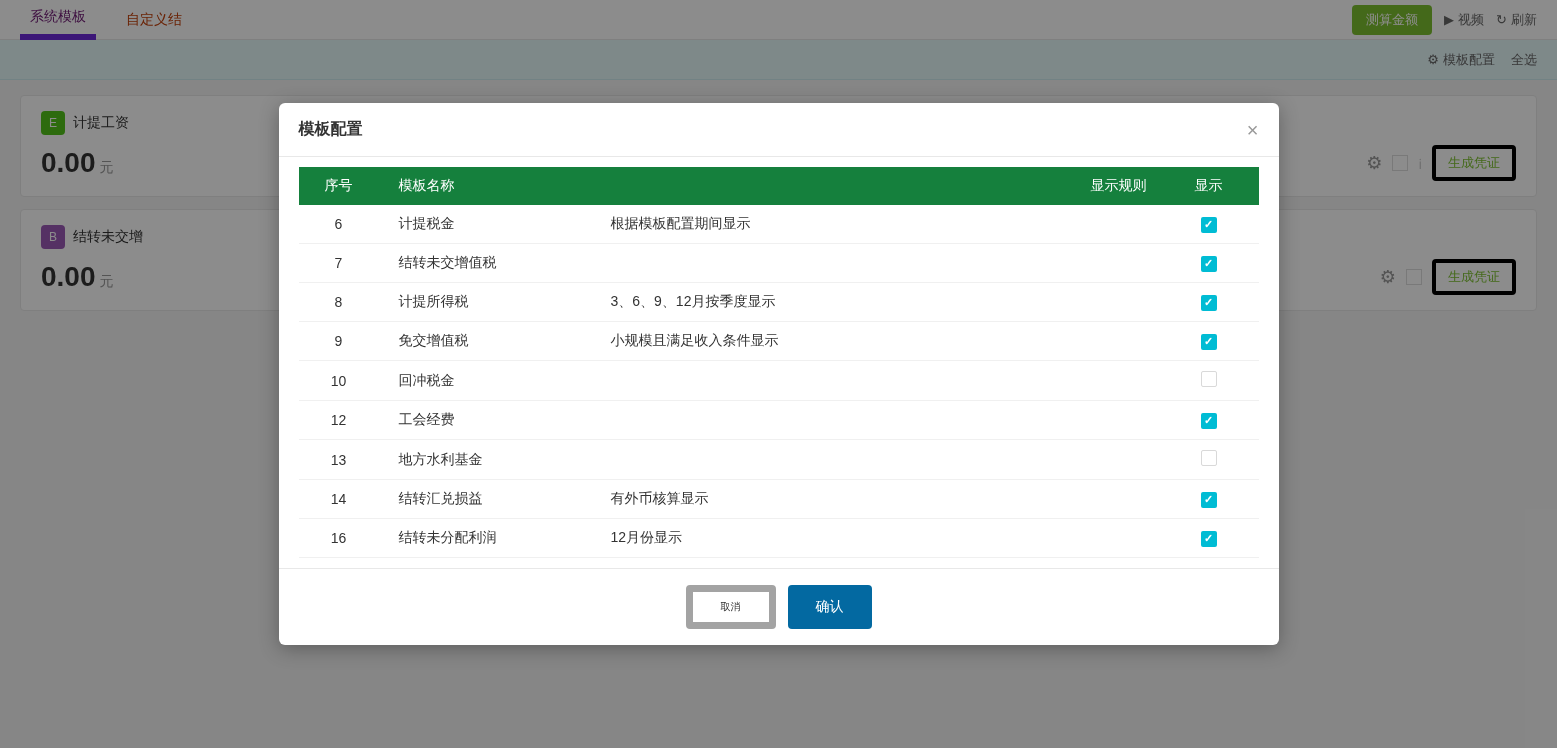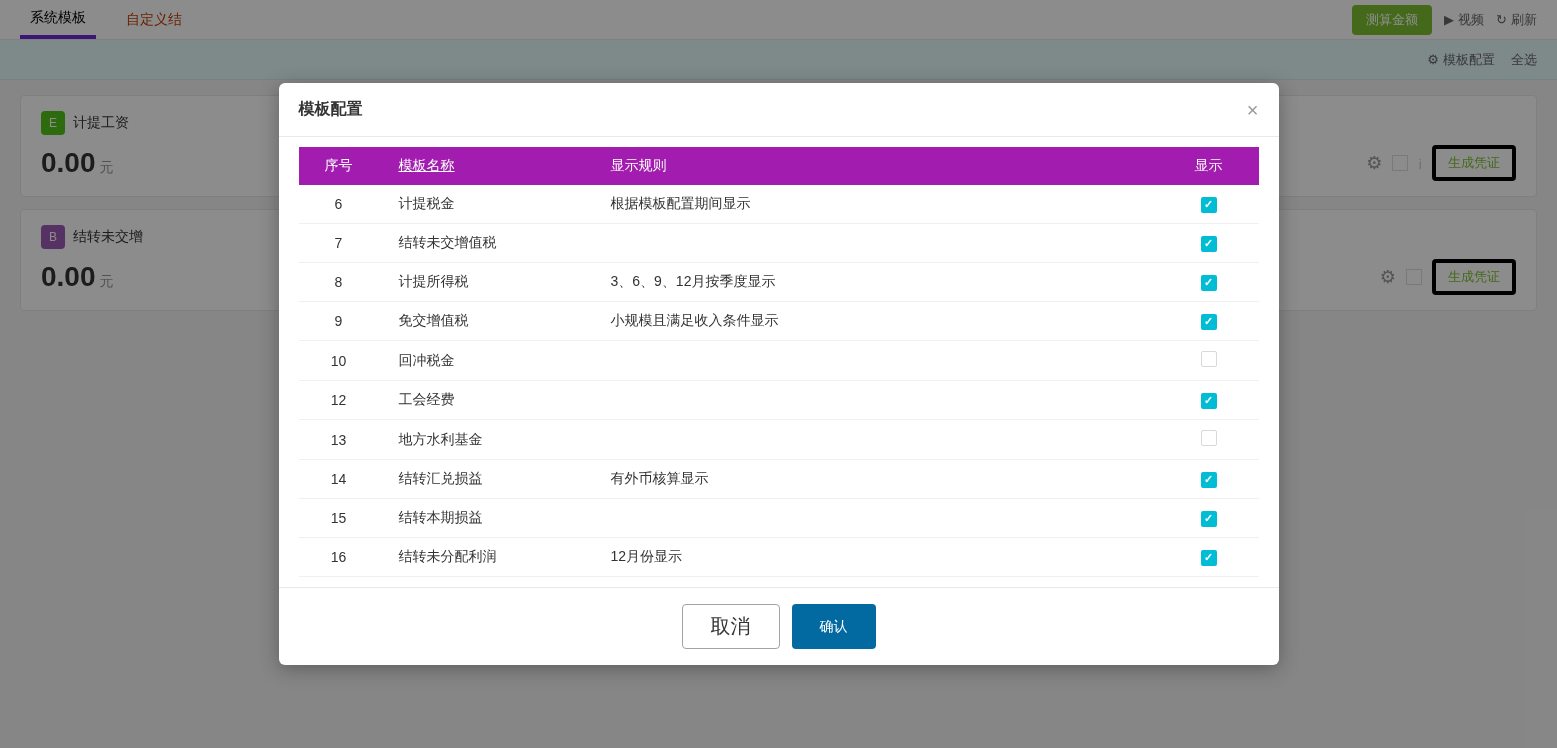--- a/index.html
+++ b/index.html
@@ -48,22 +48,22 @@
       gap: 20px;
       border-bottom: 1px solid #e8e8e8;
     }
     .sub-tab {
       font-size: 14px;
       color: #c2410c;
       cursor: pointer;
       padding: 8px 10px;
     }
     .sub-tab.active {
-      color: #000000;
-      border-bottom: 4px solid #6d28d9;
+      color: #701a75;
+      border-bottom: 6px solid #6d28d9;
     }
     .toolbar-btn-green {
       background: #7dc030;
       color: #fff;
       border: none;
       border-radius: 4px;
       padding: 6px 14px;
       cursor: pointer;
       font-size: 13px;
     }
@@ -201,43 +201,43 @@
     .modal-footer {
       padding: 16px 20px;
       display: flex;
       justify-content: center;
       gap: 12px;
       border-top: 1px solid #e8e8e8;
     }
     .btn-cancel {
       background: #fff;
       color: #333;
-      border: 1px solid #a3a3a3;
+      border: 7px solid #a3a3a3;
       border-radius: 4px;
       padding: 8px 28px;
       cursor: pointer;
-      font-size: 20px;
+      font-size: 10px;
     }
     .btn-confirm {
       background: #0369a1;
       color: #fff;
       border: none;
       border-radius: 4px;
       padding: 8px 28px;
       cursor: pointer;
       font-size: 14px;
     }
 
     
     .config-table {
       width: 100%;
       border-collapse: collapse;
     }
     .config-table thead tr {
-      background: #a21caf;
+      background: #15803d;
       color: #fff;
     }
     .config-table thead th {
       padding: 10px 12px;
       text-align: center;
       font-weight: normal;
       font-size: 14px;
     }
     .config-table tbody tr {
       border-bottom: 1px solid #f0f0f0;
@@ -377,22 +377,22 @@
       <span class="modal-title">模板配置</span>
       <button class="modal-close">×</button>
     </div>
 
     <div class="modal-body">
       <div class="table-scroll-wrap">
         <table class="config-table">
           <thead>
             <tr>
               <th style="width:80px;">序号</th>
-              <th style="width:220px; text-align:left; padding-left:20px;text-decoration:underline;">模板名称</th>
-              <th style="text-align:left;">显示规则</th>
+              <th style="width:220px; text-align:left; padding-left:20px;">模板名称</th>
+              <th style="text-align:right;">显示规则</th>
               <th style="width:100px;">显示</th>
             </tr>
           </thead>
           <tbody id="table-body">
           <tr>
                 <td>6</td>
                 <td class="name-col">计提税金</td>
                 <td class="rule-col">根据模板配置期间显示</td>
                 <td style="text-align: center;"><span class="cb-teal"></span></td>
               </tr>
@@ -432,26 +432,20 @@
                 <td class="rule-col"></td>
                 <td style="text-align: center;"><span class="cb-empty"></span></td>
               </tr>
               <tr>
                 <td>14</td>
                 <td class="name-col">结转汇兑损益</td>
                 <td class="rule-col">有外币核算显示</td>
                 <td style="text-align: center;"><span class="cb-teal"></span></td>
               </tr>
               <tr>
-                <td>15</td>
-                <td class="name-col">结转本期损益</td>
-                <td class="rule-col"></td>
-                <td style="text-align: center;"><span class="cb-teal"></span></td>
-              </tr>
-              <tr>
                 <td>16</td>
                 <td class="name-col">结转未分配利润</td>
                 <td class="rule-col">12月份显示</td>
                 <td style="text-align: center;"><span class="cb-teal"></span></td>
               </tr>
             </tbody>
         </table>
       </div>
     </div>
 

